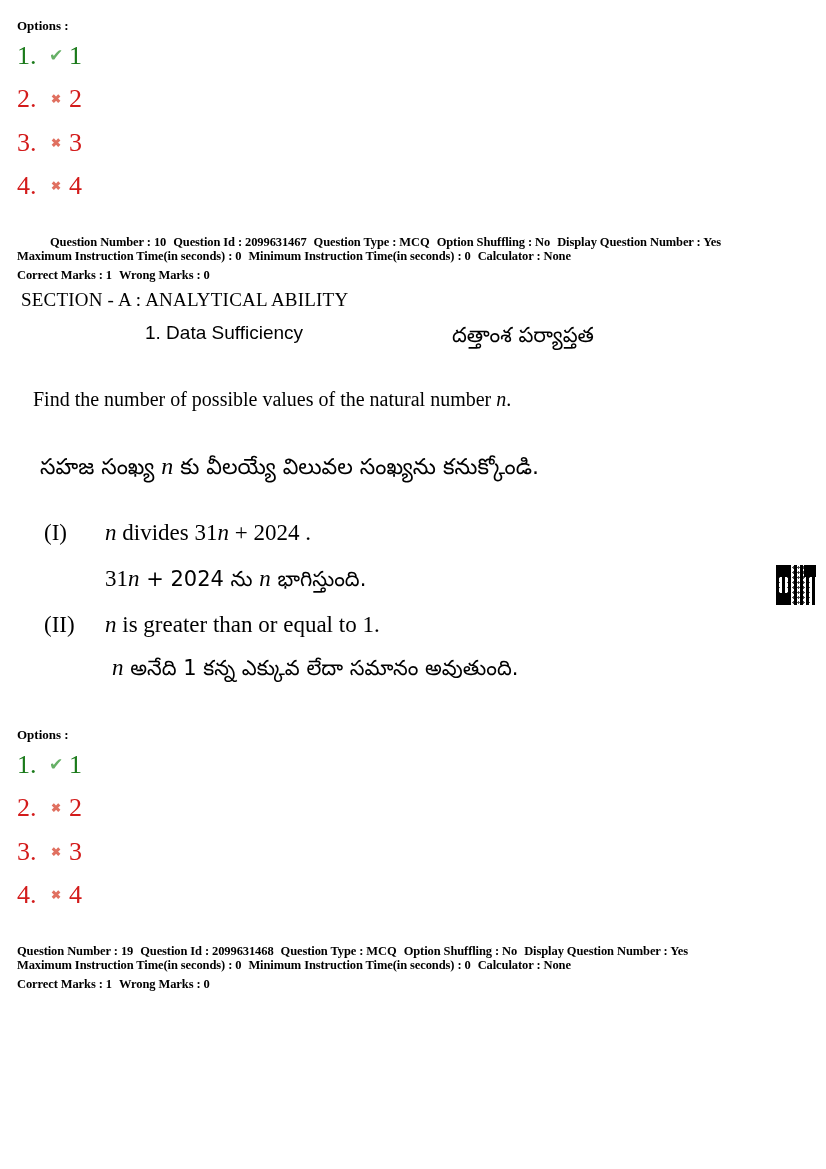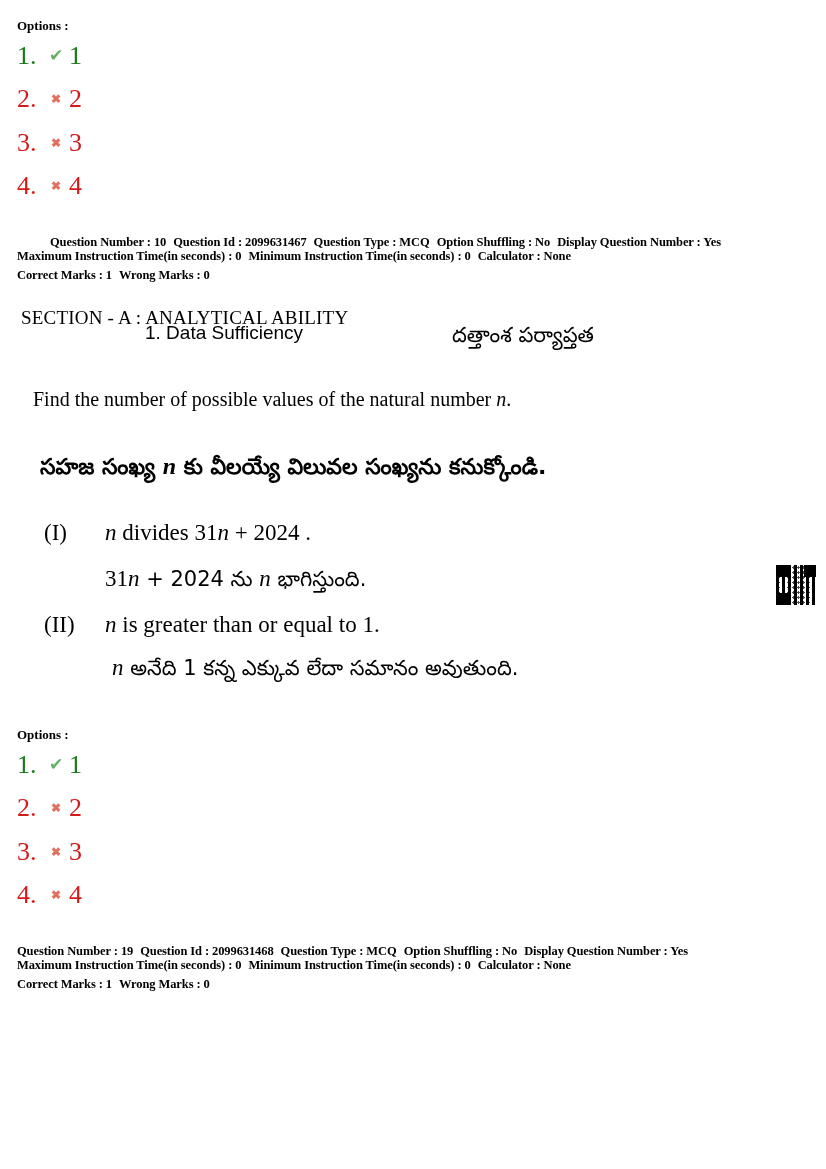--- a/index.html
+++ b/index.html
@@ -21,21 +21,21 @@
   .opt.wrong .mark { color: #e07060; font-size: 12px; font-weight: bold; }
   .meta {
     font-family: "Liberation Serif", serif; font-weight: bold; font-size: 12.5px;
     line-height: 14px; white-space: nowrap; letter-spacing: -0.1px;
   }
   .meta span { margin-right: 7px; }
   .sec-title { font-family: "Liberation Serif", serif; font-size: 19px; letter-spacing: 0.2px; }
   .sec-sub { font-family: Liberation Sans, sans-serif; font-size: 19px; }
   .sec-te { font-family: "DejaVu Sans", sans-serif; font-size: 21px; }
   .q-en { font-family: "Liberation Serif", serif; font-size: 20px; }
-  .q-te { font-family: "DejaVu Sans", sans-serif; font-size: 22px; font-weight: bold; }
+  .q-te { font-family: "DejaVu Sans", sans-serif; font-size: 22px; }
   .stmt-label { font-family: "Liberation Serif", serif; font-size: 23px; }
   .stmt { font-family: "Liberation Serif", serif; font-size: 23px; white-space: nowrap; }
   .stmt-te { font-family: "DejaVu Sans", sans-serif; font-size: 21px; white-space: nowrap; text-align: center; }
   i.var { font-style: italic; }
   .qr {
     width: 40px; height: 40px;
     background:
       linear-gradient(#000,#000) 0 0/12px 12px no-repeat,
       linear-gradient(#000,#000) 28px 0/12px 12px no-repeat,
       linear-gradient(#000,#000) 0 28px/12px 12px no-repeat,
@@ -79,21 +79,21 @@
 <div class="abs meta" style="left:17px; top:235px;margin-left:33px;">
   <span>Question Number : 10</span><span>Question Id : 2099631467</span><span>Question Type : MCQ</span><span>Option Shuffling : No</span><span>Display Question Number : Yes</span>
 </div>
 <div class="abs meta" style="left:17px; top:249px;">
   <span>Maximum Instruction Time(in seconds) : 0</span><span>Minimum Instruction Time(in seconds) : 0</span><span>Calculator : None</span>
 </div>
 <div class="abs meta" style="left:17px; top:268px;">
   <span>Correct Marks : 1</span><span>Wrong Marks : 0</span>
 </div>
 
-<div class="abs sec-title" style="left:21px; top:307px;">SECTION - A : ANALYTICAL ABILITY</div>
+<div class="abs sec-title" style="left:21px; top:289px;">SECTION - A : ANALYTICAL ABILITY</div>
 <div class="abs sec-sub" style="left:145px; top:322px;">1. Data Sufficiency</div>
 <div class="abs sec-te" style="left:452px; top:323px;">దత్తాంశ పర్యాప్తత</div>
 
 <div class="abs q-en" style="left:33px; top:388px;"><span>Find the number of possible values of the natural number </span><i class="var">n</i><span>.</span></div>
 <div class="abs q-te" style="left:40px; top:453px;"><span>సహజ సంఖ్య </span><i class="var" style="font-family:'Liberation Serif',serif;font-size:24px;">n</i><span> కు వీలయ్యే విలువల సంఖ్యను కనుక్కోండి.</span></div>
 
 <div class="abs stmt-label" style="left:44px; top:520px;">(I)</div>
 <div class="abs stmt" style="left:105px; top:520px;font-family:Liberation Serif, serif;"><i class="var">n</i><span> divides 31</span><i class="var">n</i><span> + 2024 .</span></div>
 <div class="abs stmt-te" style="left:105px; top:566px;"><span style="font-family:'Liberation Serif',serif;font-size:23px;">31</span><i class="var" style="font-family:'Liberation Serif',serif;font-size:23px;">n</i><span> + 2024 ను </span><i class="var" style="font-family:'Liberation Serif',serif;font-size:23px;">n</i><span> భాగిస్తుంది.</span></div>
 

